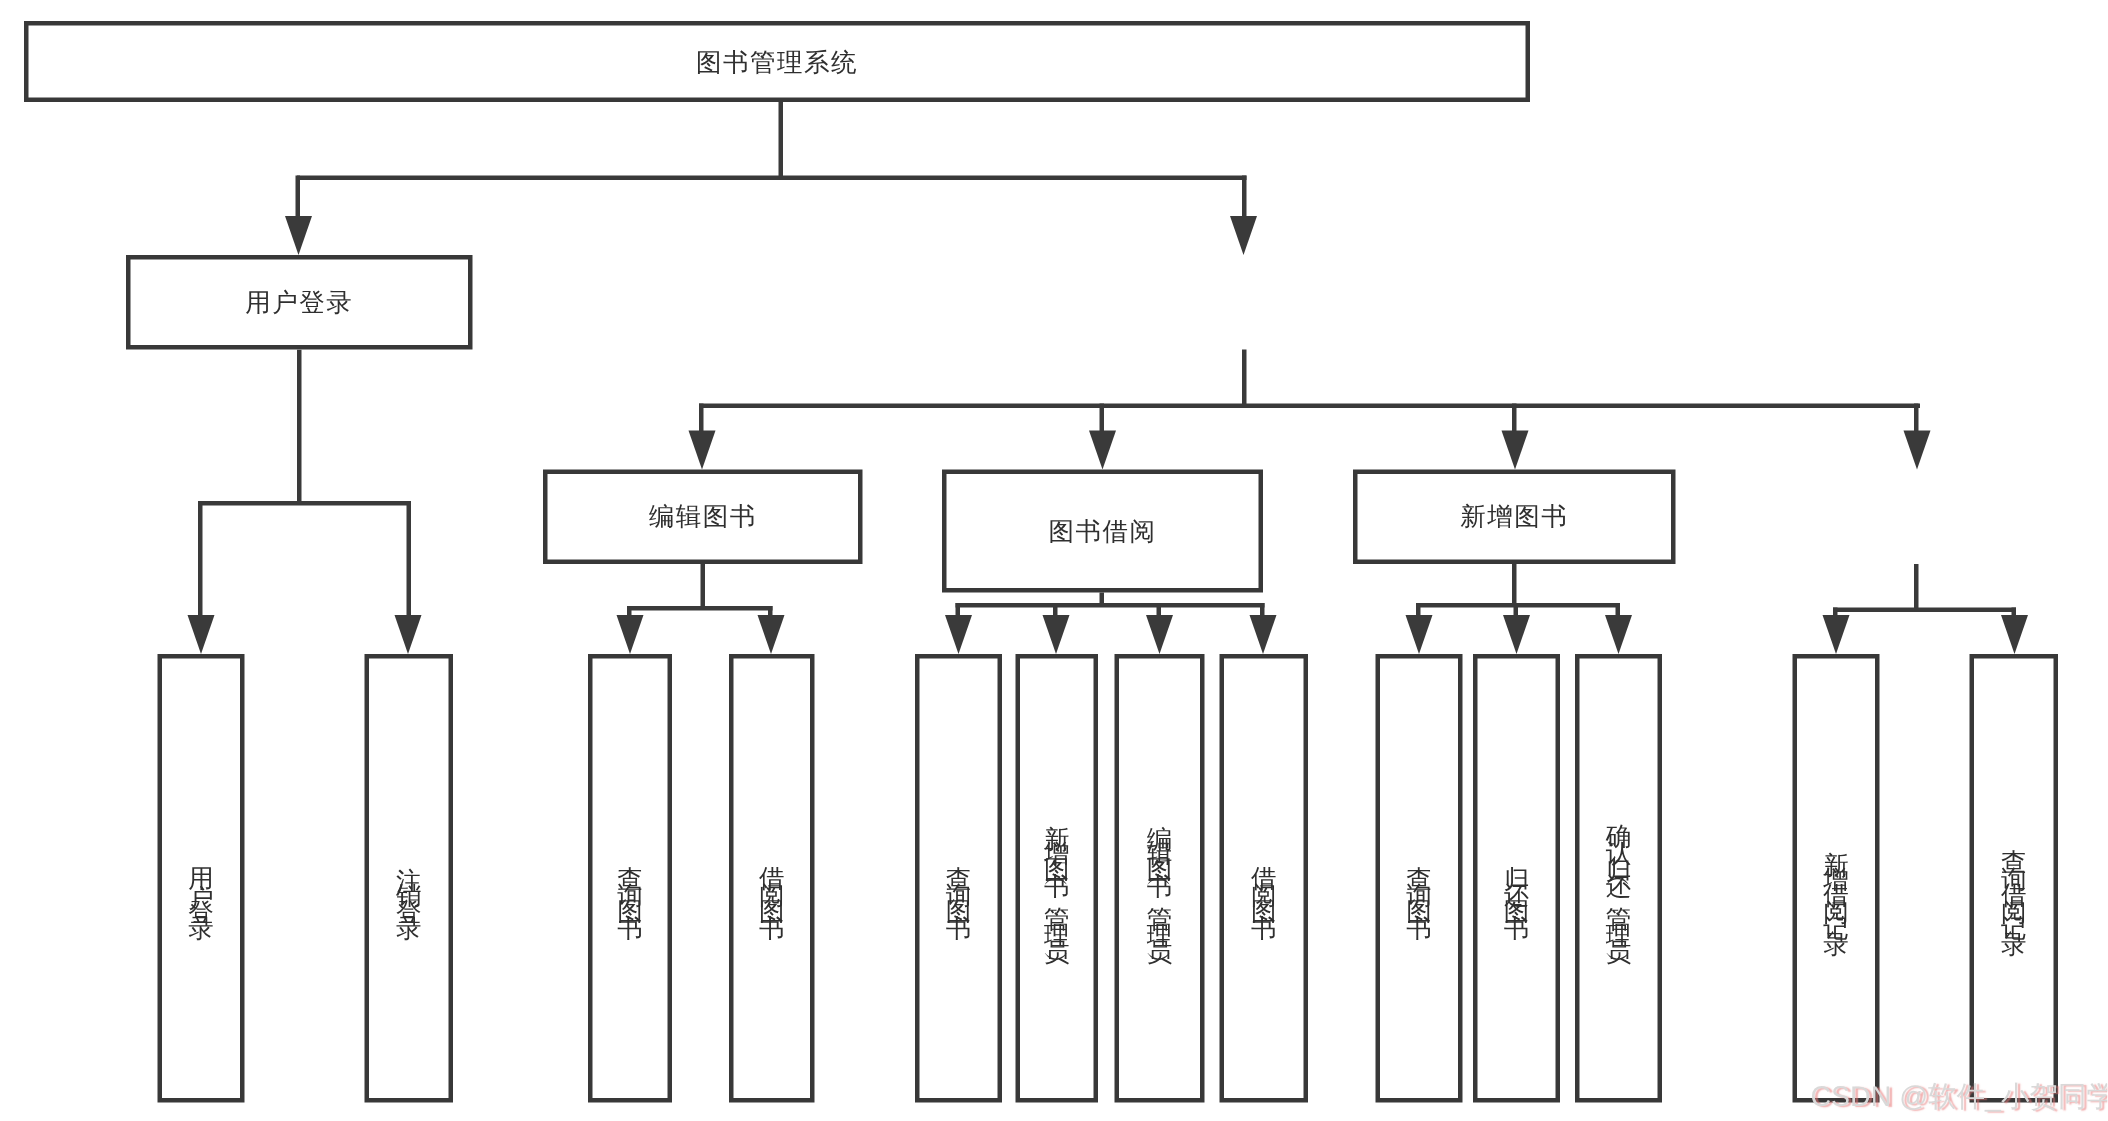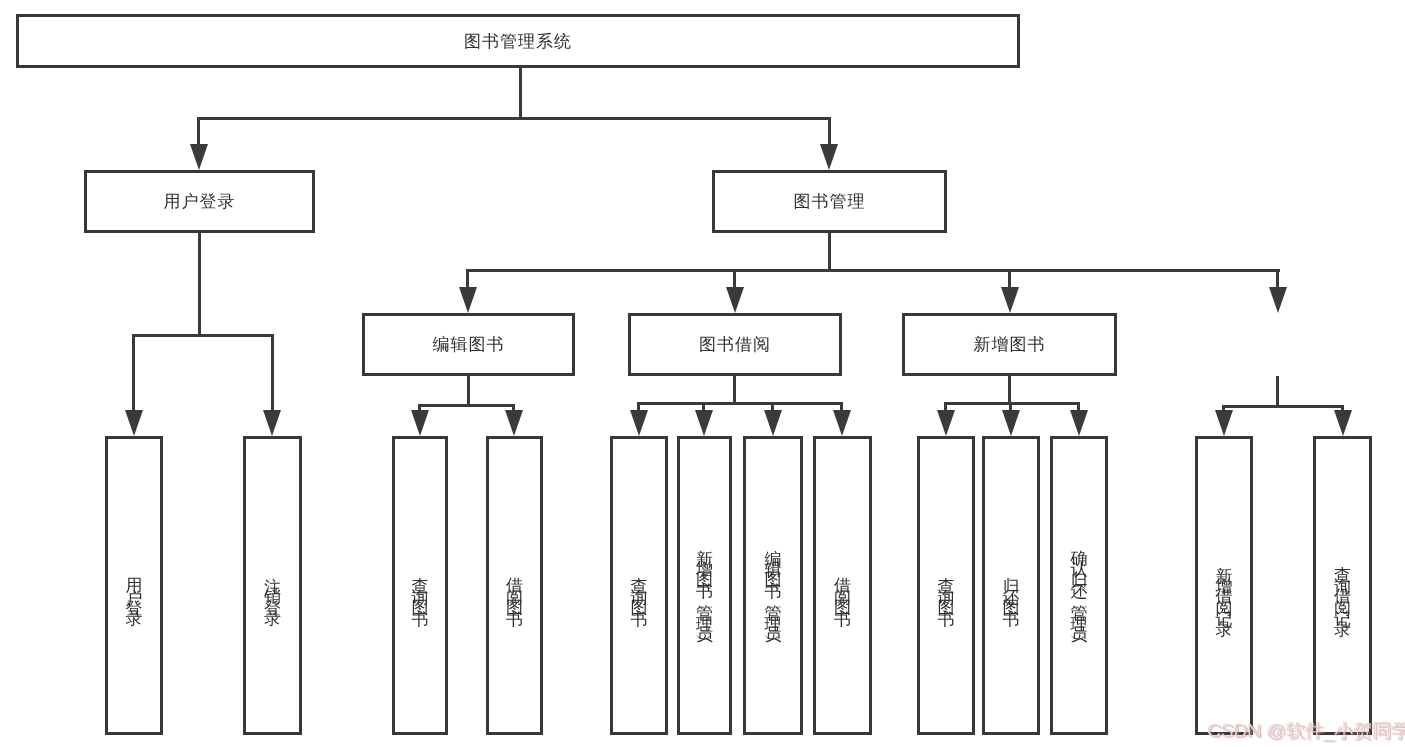--- a/index.html
+++ b/index.html
@@ -124,28 +124,25 @@
   <div class="arr" style="left:1215px;top:410px"></div>
   <div class="arr" style="left:1334px;top:410px"></div>
 
   <div class="hbox" style="left:16px;top:14px;width:1004px;height:54px">
     <span>图书管理系统</span>
   </div>
 
   <div class="hbox" style="left:84px;top:170px;width:231px;height:63px">
     <span>用户登录</span>
   </div>
-  <div class="hbox" style="left:712px;top:170px;width:235px;height:63px">
-    <span>图书管理</span>
-  </div>
 
   <div class="hbox" style="left:362px;top:313px;width:213px;height:63px">
     <span>编辑图书</span>
   </div>
-  <div class="hbox" style="left:628px;top:313px;width:214px;height:63px">
+  <div class="hbox" style="left:628px;top:313px;width:214px;height:82px">
     <span>图书借阅</span>
   </div>
   <div class="hbox" style="left:902px;top:313px;width:215px;height:63px">
     <span>新增图书</span>
   </div>
 
   <div class="vbox" style="left:105px;top:436px;width:58px;height:299px">
     <span class="vtxt">用户登录</span>
   </div>
   <div class="vbox" style="left:243px;top:436px;width:59px;height:299px">

